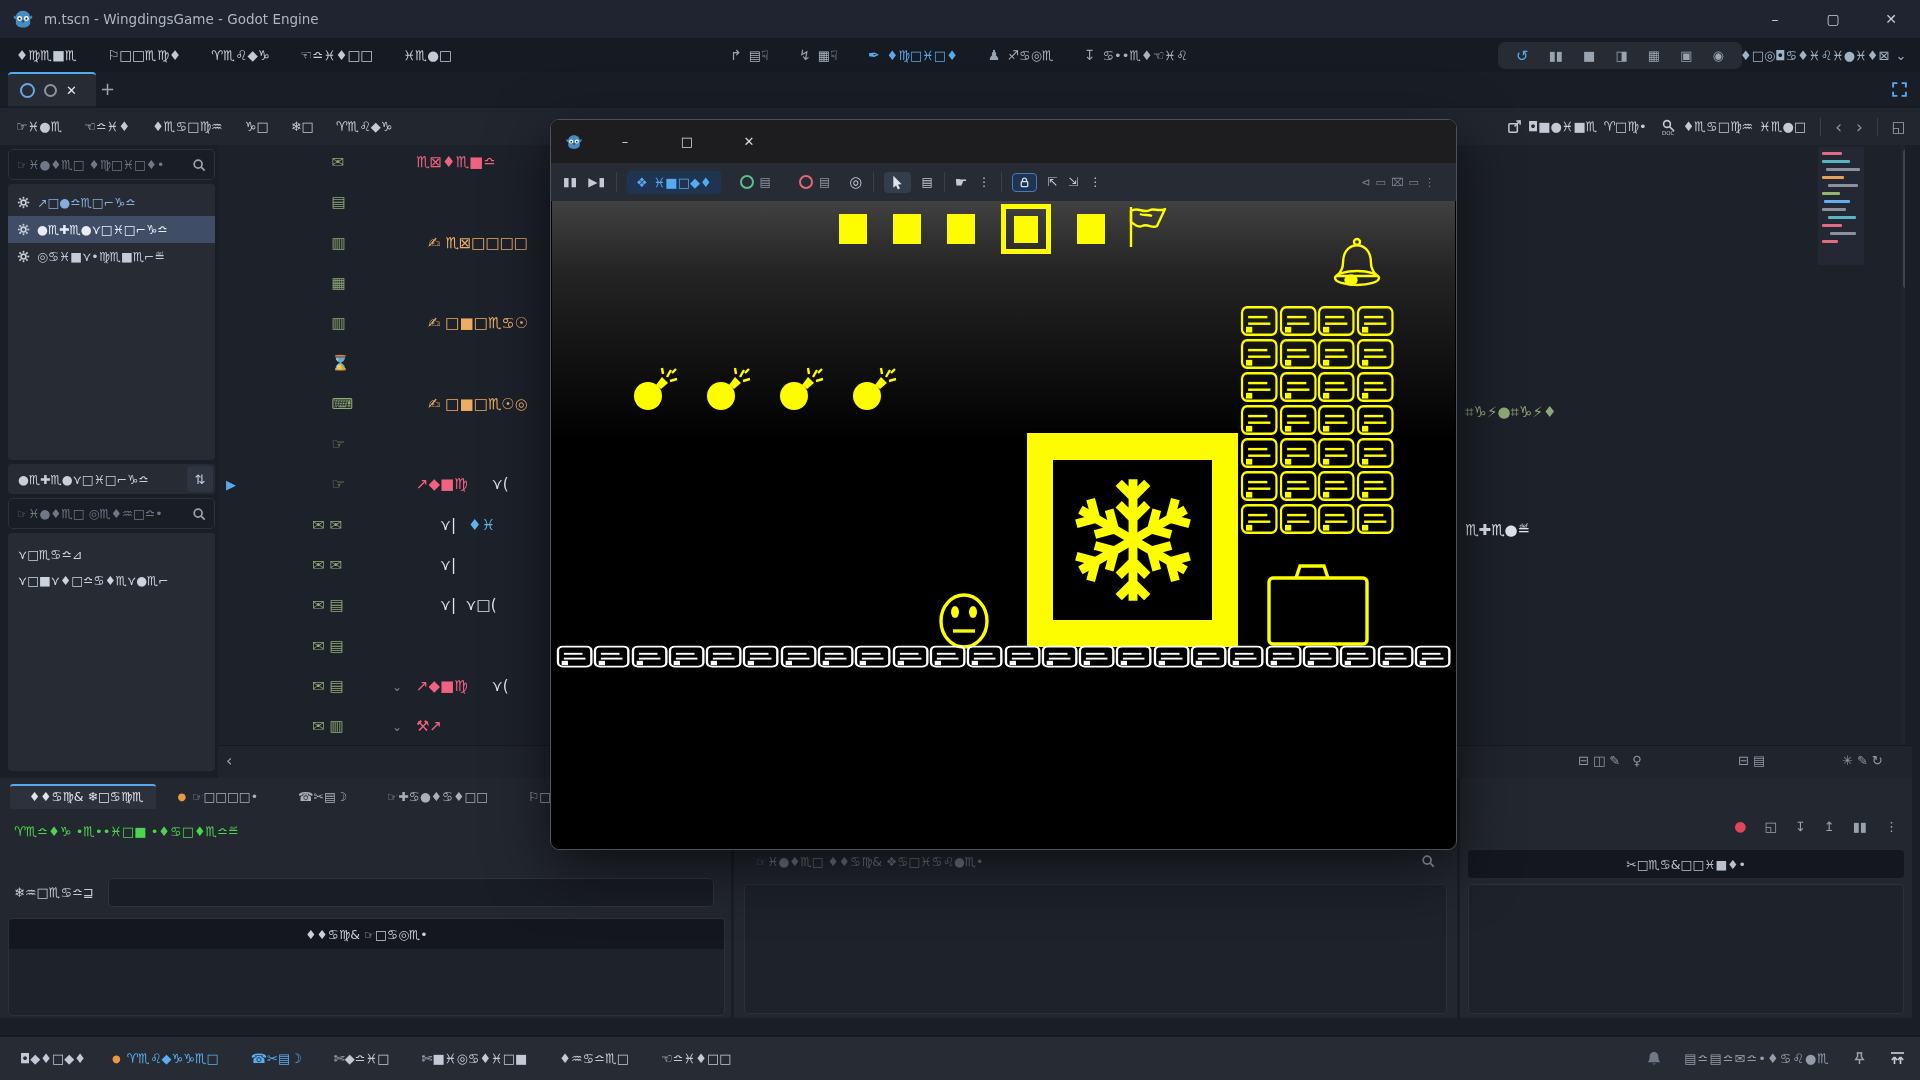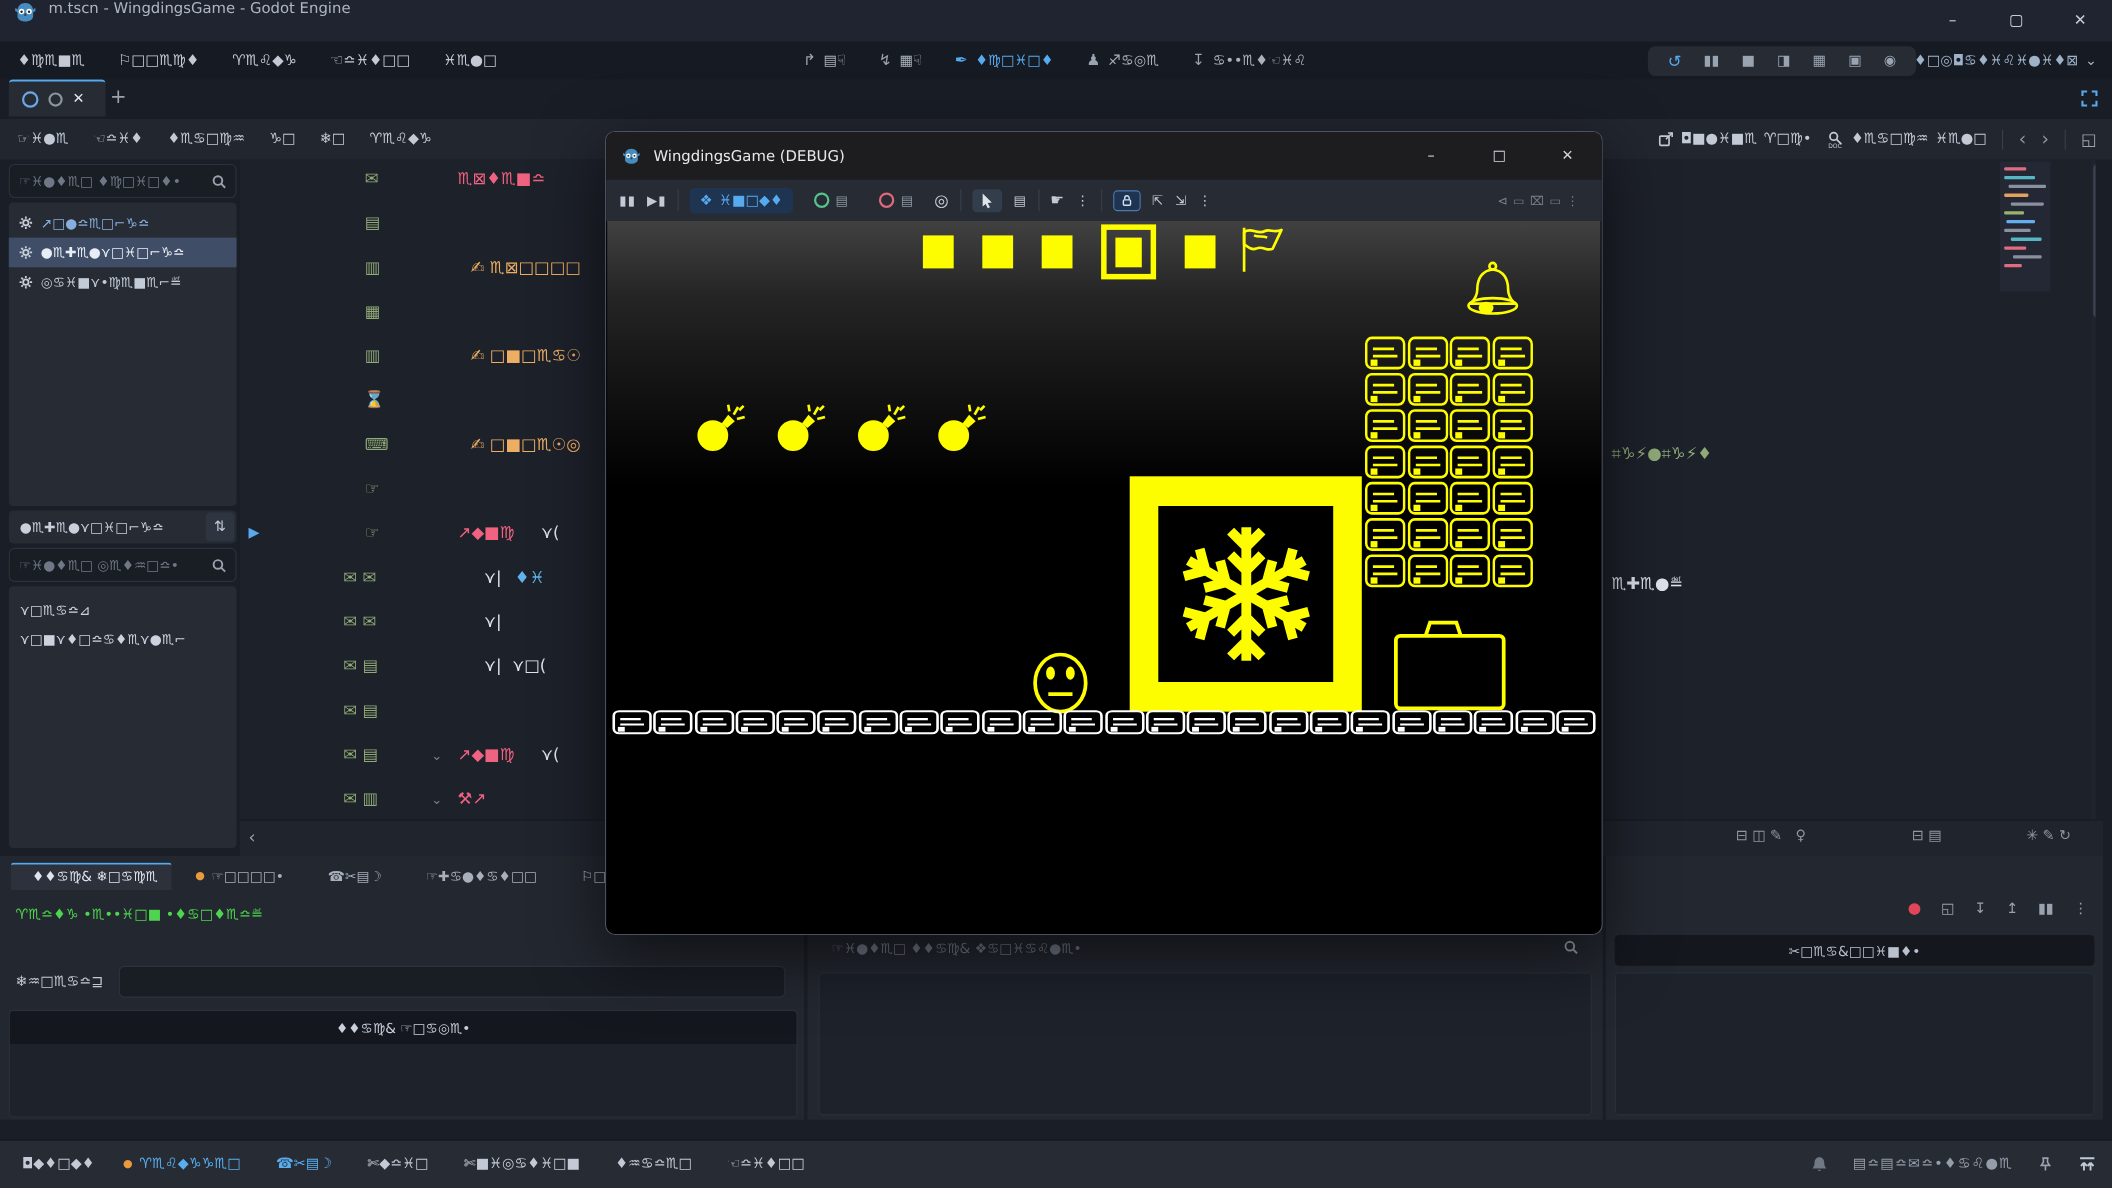--- a/index.html
+++ b/index.html
@@ -3,21 +3,21 @@
 <meta charset="utf-8">
 <style>
   html,body{margin:0;padding:0;background:#10131a;}
   .stage{position:relative;width:1920px;height:1080px;background:#1a1e26;overflow:hidden;
          font-family:"DejaVu Sans",sans-serif;color:#c3cad5;font-size:13px;
          -webkit-font-smoothing:antialiased;}
   .abs{position:absolute;}
   svg{display:block;}
 
   
-  .titlebar{left:0;top:0;width:1920px;height:38px;background:#1f2430;display:flex;align-items:flex-start;}
+  .titlebar{left:0;top:0;width:1920px;height:38px;background:#1f2430;display:flex;align-items:center;}
   .titlebar .gicon{margin:0 10px 0 12px;}
   .titlebar .wtitle{color:#aeb6c2;font-size:13.5px;}
   .winctl{position:absolute;right:0;top:0;height:38px;display:flex;}
   .winctl span{width:58px;text-align:center;line-height:38px;color:#c6ccd6;font-size:14px;}
 
   
   .menubar{left:0;top:38px;width:1920px;height:34px;background:#161a22;}
   .menus{position:absolute;left:16px;top:0;height:34px;display:flex;gap:30px;align-items:center;}
   .menus span{color:#c3cad5;font-size:13.5px;}
   .wstabs{position:absolute;left:730px;top:0;height:34px;display:flex;gap:30px;align-items:center;}
@@ -650,21 +650,20 @@
       <span class="gicon">
         <svg width="18" height="18" viewBox="0 0 24 24">
             <path d="M12,3 C7,3 4.5,6.5 4.3,9.5 L2.2,7.8 L1.8,10.8 L4.2,12.2 L4.2,16 C4.2,19 7.5,21.2 12,21.2 C16.5,21.2 19.8,19 19.8,16 L19.8,12.2 L22.2,10.8 L21.8,7.8 L19.7,9.5 C19.5,6.5 17,3 12,3 Z" fill="#478cbf"></path>
             <circle cx="8.3" cy="11.4" r="2.7" fill="#fff"></circle>
             <circle cx="15.7" cy="11.4" r="2.7" fill="#fff"></circle>
             <circle cx="8.3" cy="11.6" r="1.2" fill="#20242c"></circle>
             <circle cx="15.7" cy="11.6" r="1.2" fill="#20242c"></circle>
             <rect x="11" y="13.4" width="2" height="2.4" fill="#414042"></rect>
           </svg>
       </span>
-      <span class="t">WingdingsGame (DEBUG)</span>
       <span class="gctl">
         <span>–</span>
         <span>□</span>
         <span>✕</span>
       </span>
     </div>
 
     <div class="gtoolbar">
       <span class="tbi">▮▮</span>
       <span class="tbi">▶▮</span>

